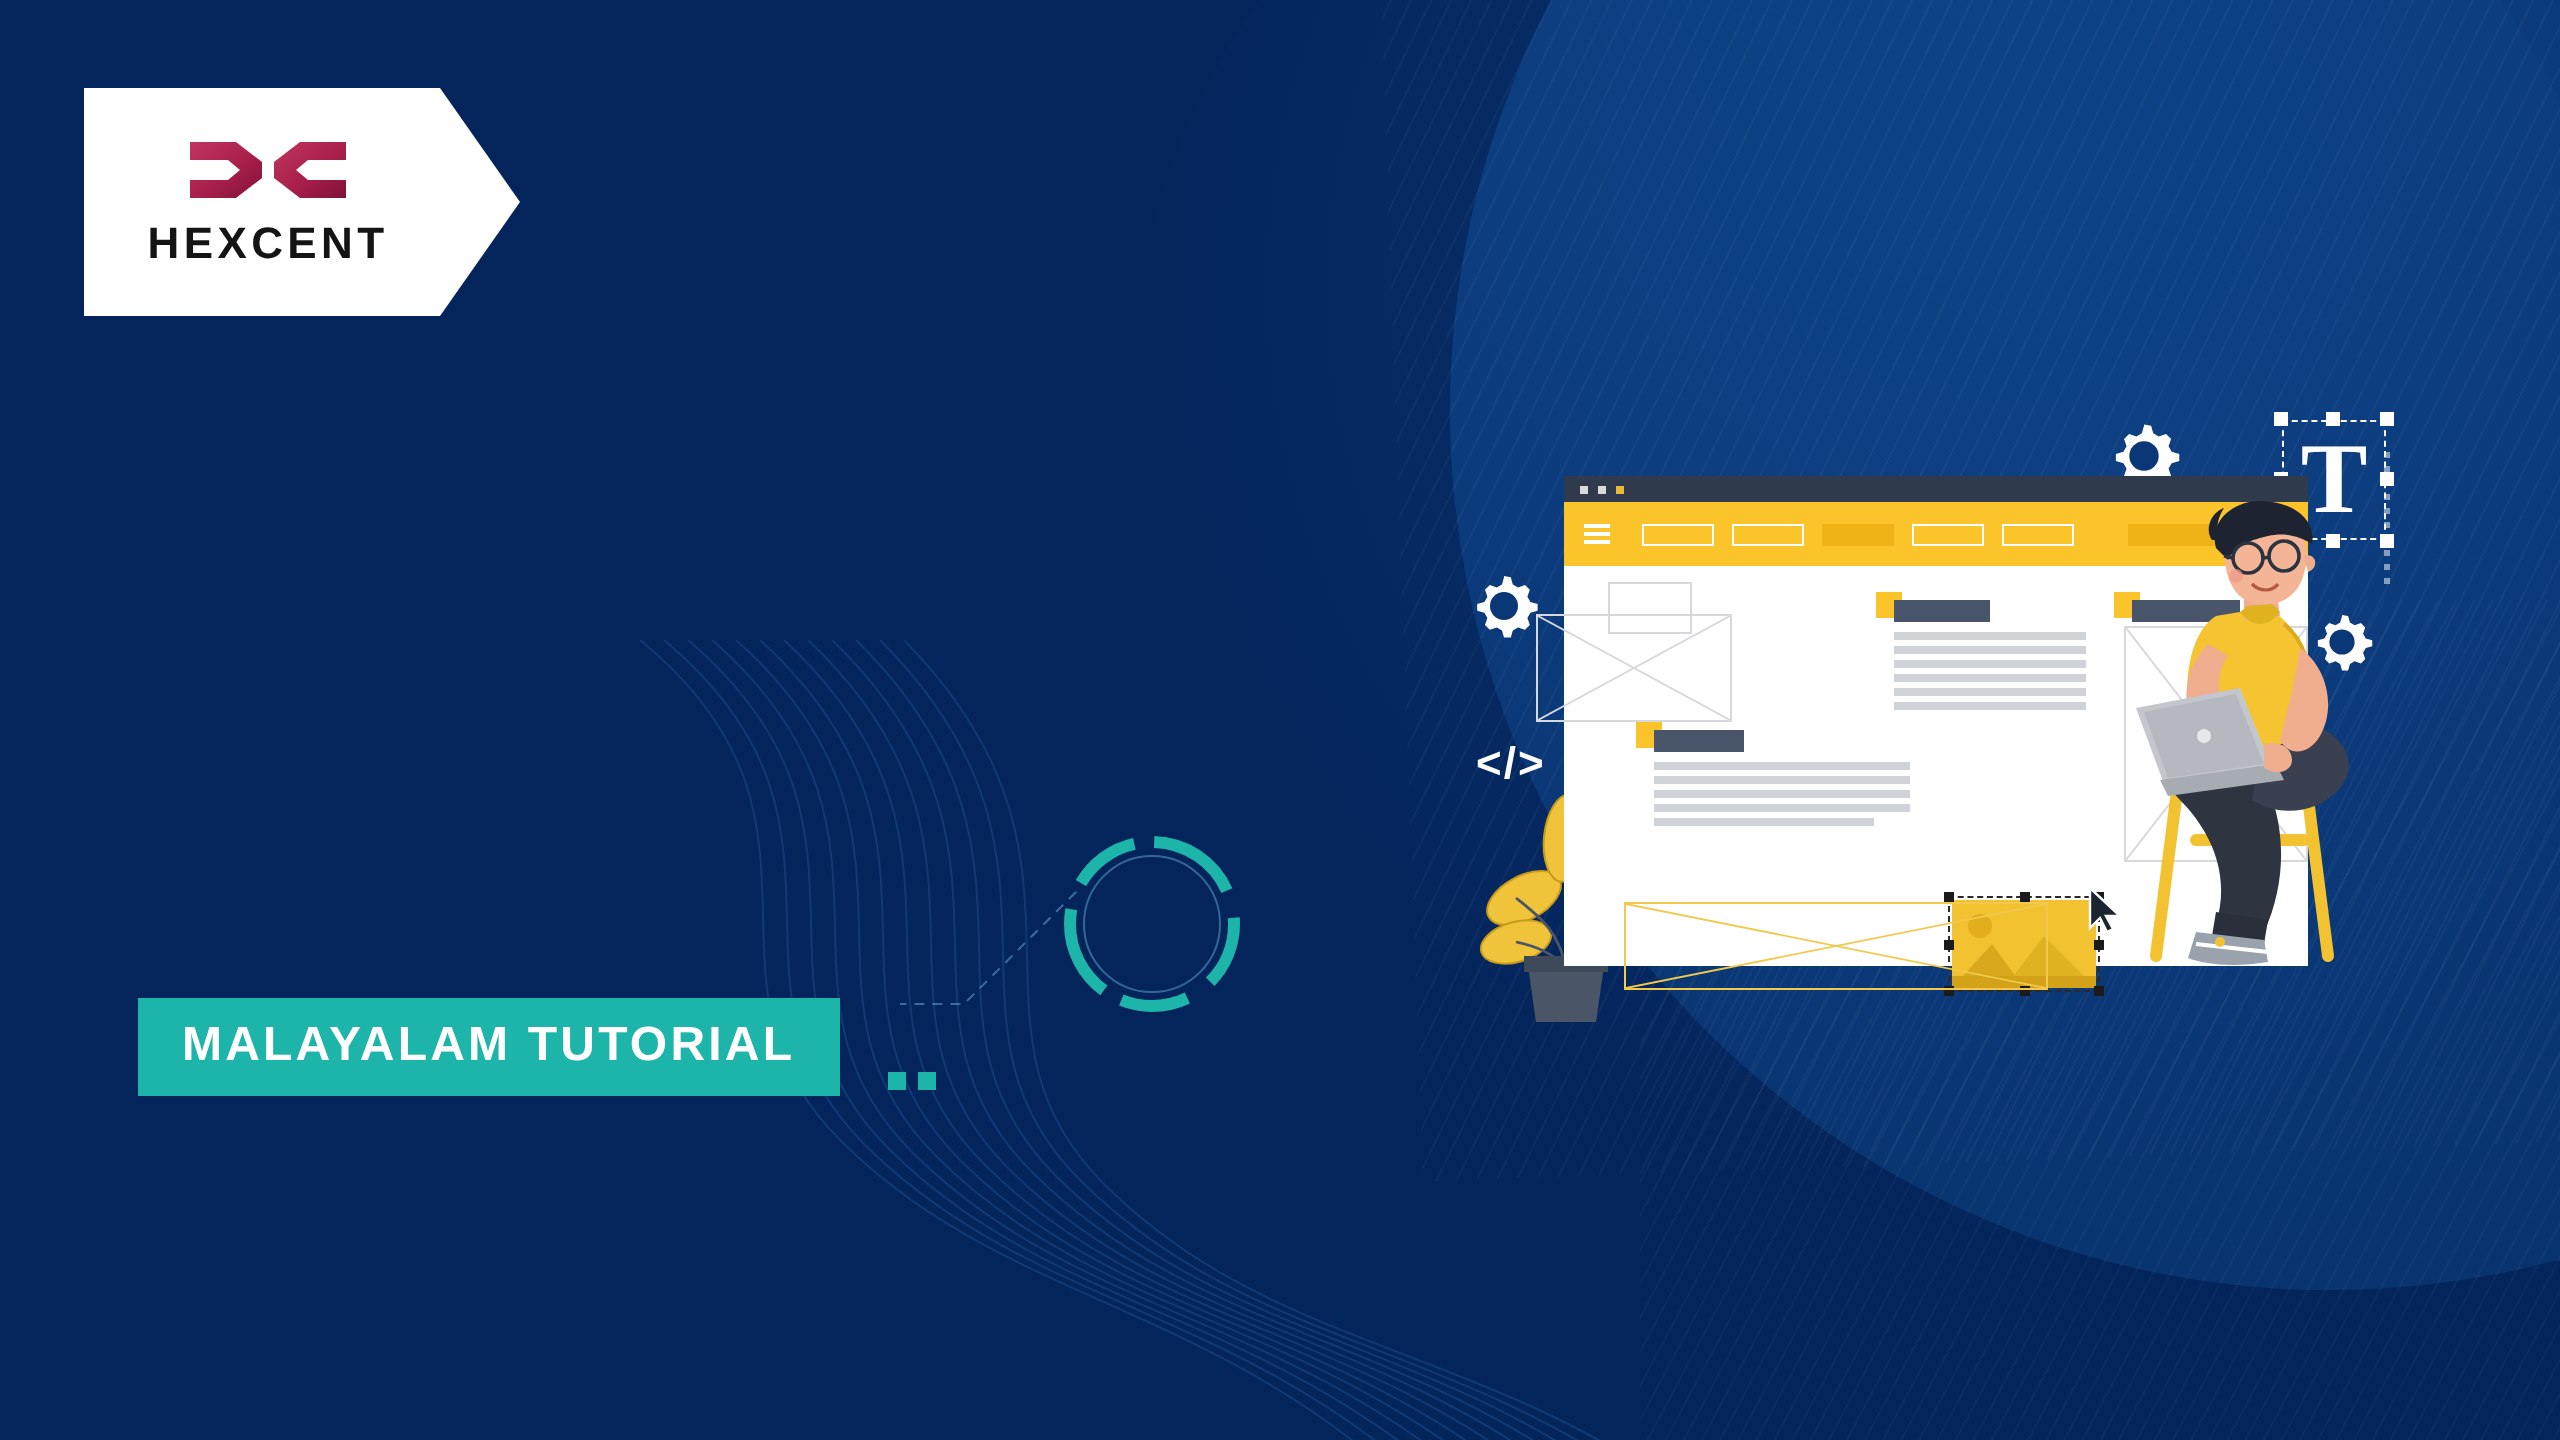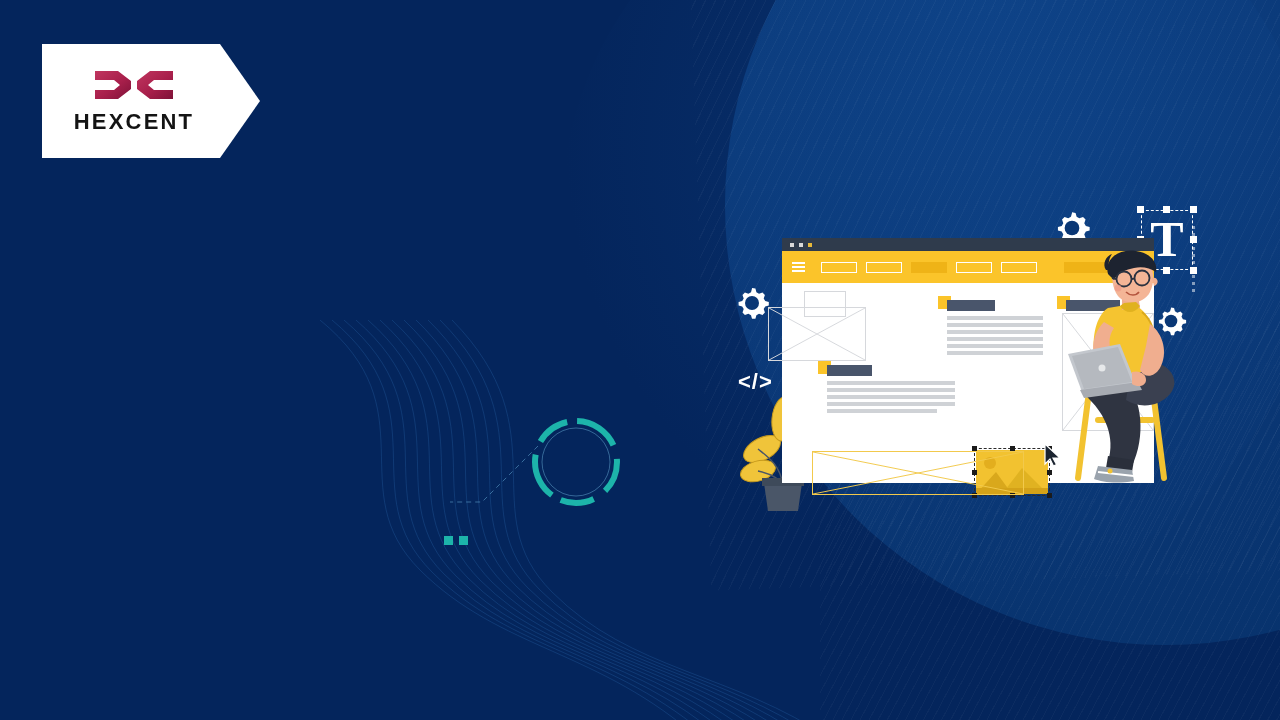--- a/index.html
+++ b/index.html
@@ -182,20 +182,21 @@
         </linearGradient>
       </defs>
       <path d="M2 2 L26 2 L38 11 L38 2 L30 2 L30 0 L2 0 Z" fill="none"></path>
       <path d="M1 1 L24 1 L37 11 L37 19 L24 29 L1 29 L1 20 L20 20 L26 15 L20 10 L1 10 Z" fill="url(#gx)" transform="translate(0,3)"></path>
       <path d="M79 1 L56 1 L43 11 L43 19 L56 29 L79 29 L79 20 L60 20 L54 15 L60 10 L79 10 Z" fill="url(#gx)" transform="translate(0,3)"></path>
     </svg>
     <div class="logo-text">HEXCENT</div>
   </div>
 
 
+  <div class="badge">MALAYALAM TUTORIAL</div>
 
   <svg class="ring" viewBox="0 0 96 96">
     <circle cx="48" cy="48" r="34" fill="none" stroke="#5d9ec9" stroke-opacity=".55" stroke-width="1"></circle>
     <circle cx="48" cy="48" r="41" fill="none" stroke="#1db4aa" stroke-width="6" stroke-dasharray="46 14 34 10 46 14 34 10" stroke-dashoffset="14" stroke-linecap="butt"></circle>
   </svg>
   <svg class="connector" viewBox="0 0 190 110">
     <path d="M98 6 L42 62 L10 62" fill="none" stroke="#5d9ec9" stroke-opacity=".6" stroke-width="1" stroke-dasharray="5 4"></path>
   </svg>
   <div class="sq sq-a"></div>
   <div class="sq sq-b"></div>

